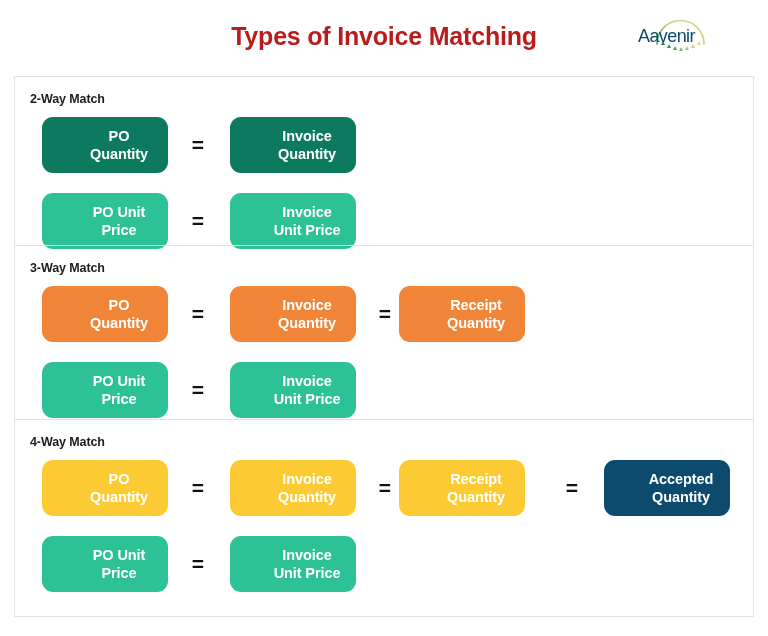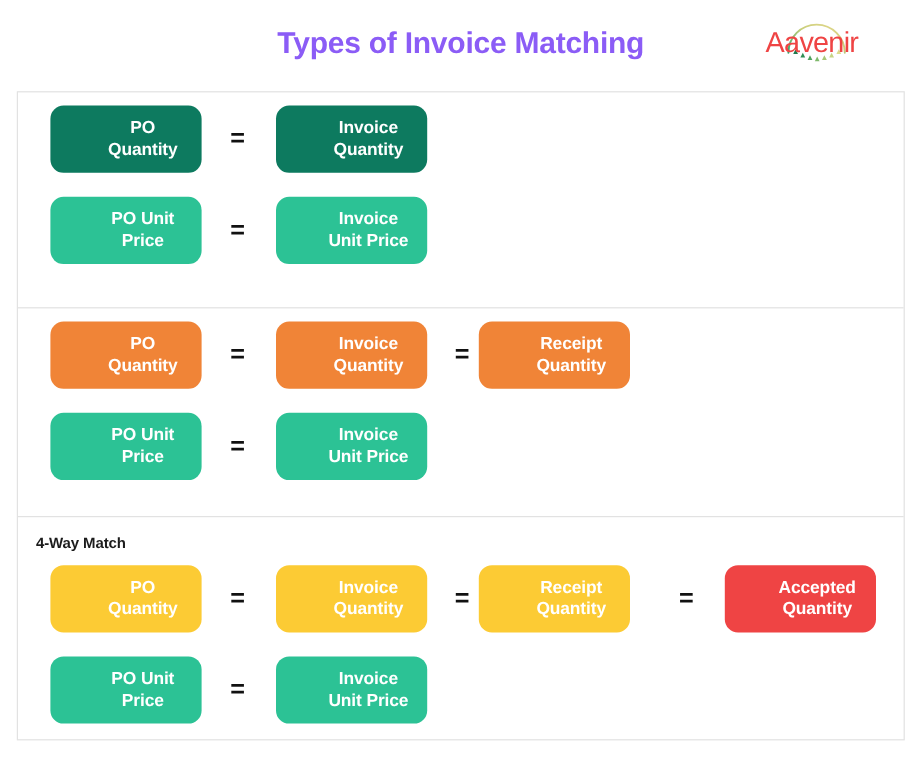--- a/index.html
+++ b/index.html
@@ -23,21 +23,21 @@
     width: 768px;
     height: 76px;
   }
   .page-title {
     position: absolute;
     left: 0; top: 22px;
     width: 768px;
     text-align: center;
     font-size: 25px;
     font-weight: bold;
-    color: #8b5cf6;
+    color: #b91c1c;
     letter-spacing: -0.2px;
   }
   .logo {
     position: absolute;
     right: 18px;
     top: 14px;
     width: 112px;
     height: 46px;
   }
   .logo-mark {
@@ -45,23 +45,23 @@
     left: 14px;
     top: 0px;
     width: 58px;
     height: 44px;
   }
   .logo-text {
     position: absolute;
     left: 0px;
     top: 9px;
     width: 112px;
-    font-size: 24px;
+    font-size: 18px;
     font-weight: normal;
-    color: #ef4444;
+    color: #0c4a6e;
     letter-spacing: -0.6px;
     line-height: 26px;
   }
 
   
   .card {
     position: absolute;
     left: 14px;
     top: 76px;
     width: 740px;
@@ -162,20 +162,21 @@
         </g>
       </svg>
     </div>
     <div class="logo-text">Aavenir</div>
   </div>
 </div>
 
 <div class="card">
 
   <div class="section" style="height:168px">
+    <div class="section-label">2-Way Match</div>
 
     <div class="row">
       <div class="chip c1" style="background:#0D7A5F">
         <div>
           <span>PO</span>
           <span>Quantity</span>
         </div>
       </div>
       <div class="eq e1">=</div>
       <div class="chip c2" style="background:#0D7A5F">
@@ -197,20 +198,21 @@
       <div class="chip c2" style="background:#2CC295">
         <div>
           <span>Invoice</span>
           <span>Unit Price</span>
         </div>
       </div>
     </div>
   </div>
 
   <div class="section" style="height:174px">
+    <div class="section-label">3-Way Match</div>
 
     <div class="row">
       <div class="chip c1" style="background:#F08437">
         <div>
           <span>PO</span>
           <span>Quantity</span>
         </div>
       </div>
       <div class="eq e1">=</div>
       <div class="chip c2" style="background:#F08437">
@@ -263,21 +265,21 @@
         </div>
       </div>
       <div class="eq e2">=</div>
       <div class="chip c3" style="background:#FCCB34">
         <div>
           <span>Receipt</span>
           <span>Quantity</span>
         </div>
       </div>
       <div class="eq e3">=</div>
-      <div class="chip c4" style="background:#ef4444">
+      <div class="chip c4" style="background:#0c4a6e">
         <div>
           <span>Accepted</span>
           <span>Quantity</span>
         </div>
       </div>
     </div>
 
     <div class="row second">
       <div class="chip c1" style="background:#2CC295">
         <div>

